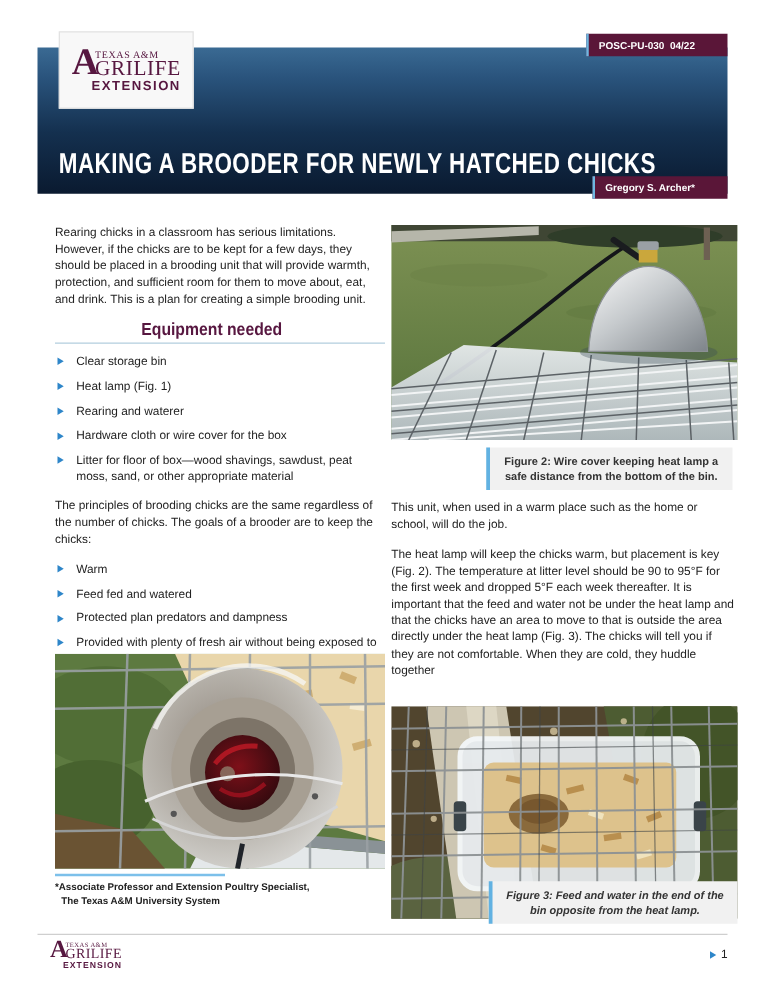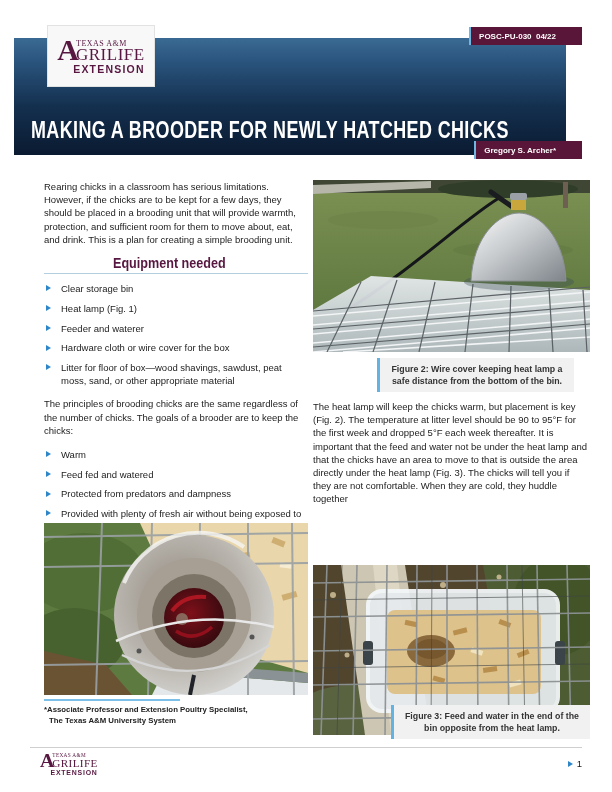--- a/index.html
+++ b/index.html
@@ -1,20 +1,20 @@
 <!DOCTYPE html>
 <html><head>
 <meta charset="utf-8">
 <style>
   html,body{margin:0;padding:0;background:#888;}
   .page{position:relative;width:612px;height:792px;background:#ffffff;margin:0 auto;
         font-family:"Liberation Sans",sans-serif;color:#222;overflow:hidden;}
 
   
-  .banner{position:absolute;left:14px;top:38px;width:552px;height:117px;
+  .banner{position:absolute;left:30px;top:38px;width:552px;height:117px;
           background:linear-gradient(180deg,#3a6a93 0%,#2a547d 20%,#14304f 58%,#0a1a30 100%);}
   .doc-title{position:absolute;left:17px;bottom:11px;color:#fff;font-weight:bold;font-size:23px;
              letter-spacing:.5px;white-space:nowrap;transform:scaleX(.78);transform-origin:left bottom;}
   .logo-box{position:absolute;left:47px;top:25px;width:106px;height:60px;background:#f8f8f8;
             border:1px solid #e2e2e2;display:flex;align-items:center;justify-content:center;z-index:2;}
   .logo{color:#571740;}
   .logo-main{display:flex;align-items:flex-end;}
   .logo-a{font-family:"Liberation Serif",serif;font-weight:bold;font-size:30px;line-height:24px;margin-right:-3px;}
   .logo-right span{display:block;font-family:"Liberation Serif",serif;letter-spacing:.5px;}
   .logo-texas{font-size:8px;}
@@ -40,22 +40,22 @@
 
   
   .fig{position:absolute;}
   .fig svg{display:block;width:100%;height:100%;}
   .fig1{left:44px;top:523px;width:264px;height:172px;}
   .fig2{left:313px;top:180px;width:277px;height:172px;}
   .fig3{left:313px;top:565px;width:277px;height:170px;}
   .caption{position:absolute;background:#f1f1f1;border-left:3px solid #62b2e2;color:#333;
            font-weight:bold;font-size:8.8px;line-height:12px;padding:5px 9px;text-align:center;}
   .cap1{right:0;bottom:0;white-space:nowrap;}
-  .cap2{right:16px;bottom:-40px;width:176px;}
-  .cap3{right:0;bottom:-4px;width:178px;}
+  .cap2{right:4px;bottom:-40px;width:176px;}
+  .cap3{right:0;bottom:-4px;width:178px;font-style:italic;}
 
   
   .footnote{position:absolute;left:44px;top:699px;width:264px;font-size:7.8px;line-height:10.5px;font-weight:bold;}
   .footnote-rule{width:136px;border-top:2px solid #7cc0ea;margin-bottom:4px;}
   .footnote .l2{padding-left:5px;}
 
   
   .footer-rule{position:absolute;left:30px;top:747px;width:552px;border-top:1px solid #cfcfcf;}
   .footer-logo{position:absolute;left:40px;top:752px;transform:scale(.66);transform-origin:left top;}
   .page-num{position:absolute;right:30px;top:758px;display:flex;align-items:center;gap:4px;font-size:9.5px;color:#222;}
@@ -88,30 +88,30 @@
 
   <div class="col col-left-text">
     <p>Rearing chicks in a classroom has serious limitations. However, if the chicks are to be kept for a few days, they should be placed in a brooding unit that will provide warmth, protection, and sufficient room for them to move about, eat, and drink. This is a plan for creating a simple brooding unit.</p>
 
     <h2 class="section">
       <span>Equipment needed</span>
     </h2>
     <ul class="blist">
       <li><span class="tri"></span><span>Clear storage bin</span></li>
       <li><span class="tri"></span><span>Heat lamp (Fig. 1)</span></li>
-      <li><span class="tri"></span><span>Feeder and waterer</span></li>
+      <li><span class="tri"></span><span>Rearing and waterer</span></li>
       <li><span class="tri"></span><span>Hardware cloth or wire cover for the box</span></li>
       <li><span class="tri"></span><span>Litter for floor of box—wood shavings, sawdust, peat moss, sand, or other appropriate material</span></li>
     </ul>
 
     <p>The principles of brooding chicks are the same regardless of the number of chicks. The goals of a brooder are to keep the chicks:</p>
     <ul class="blist">
       <li><span class="tri"></span><span>Warm</span></li>
       <li><span class="tri"></span><span>Feed fed and watered</span></li>
-      <li><span class="tri"></span><span>Protected from predators and dampness</span></li>
+      <li><span class="tri"></span><span>Protected plan predators and dampness</span></li>
       <li><span class="tri"></span><span>Provided with plenty of fresh air without being exposed to drafts.</span></li>
     </ul>
   </div>
 
   <div class="fig fig2">
     <svg viewBox="0 0 277 172" preserveAspectRatio="none">
       <defs>
         <linearGradient id="g2grass" x1="0" y1="0" x2="0" y2="1">
           <stop offset="0" stop-color="#7d9153"></stop>
             <stop offset="1" stop-color="#55713a"></stop>
@@ -158,20 +158,21 @@
       <ellipse cx="206" cy="102" rx="55" ry="9" fill="#3a4a55" opacity=".35"></ellipse>
       <path d="M158,101 C160,56 186,33 206,33 C226,33 251,56 253,101 Z" fill="url(#g2dome)" stroke="#8b9094" stroke-width="1"></path>
       <path d="M198,26 L178,12" stroke="#1a1c1f" stroke-width="5" stroke-linecap="round"></path>
       <rect x="197" y="13" width="17" height="7" rx="2" fill="#9aa0a5"></rect>
       <rect x="198" y="20" width="15" height="10" fill="#caa73c"></rect>
     </svg>
     <div class="caption cap2">Figure 2: Wire cover keeping heat lamp a safe distance from the bottom of the bin.</div>
   </div>
 
   <div class="col col-right-text">
+    <p>This unit, when used in a warm place such as the home or school, will do the job.</p>
     <p>The heat lamp will keep the chicks warm, but placement is key (Fig. 2). The temperature at litter level should be 90 to 95°F for the first week and dropped 5°F each week thereafter. It is important that the feed and water not be under the heat lamp and that the chicks have an area to move to that is outside the area directly under the heat lamp (Fig. 3). The chicks will tell you if they are not comfortable. When they are cold, they huddle together</p>
   </div>
 
   <div class="fig fig1">
     <svg viewBox="0 0 264 172" preserveAspectRatio="none">
       <defs>
         <radialGradient id="g1metal" cx=".42" cy=".4" r=".75">
           <stop offset="0" stop-color="#8f867c"></stop>
             <stop offset=".55" stop-color="#b9b5ae"></stop>
             <stop offset="1" stop-color="#e2e2e0"></stop>

